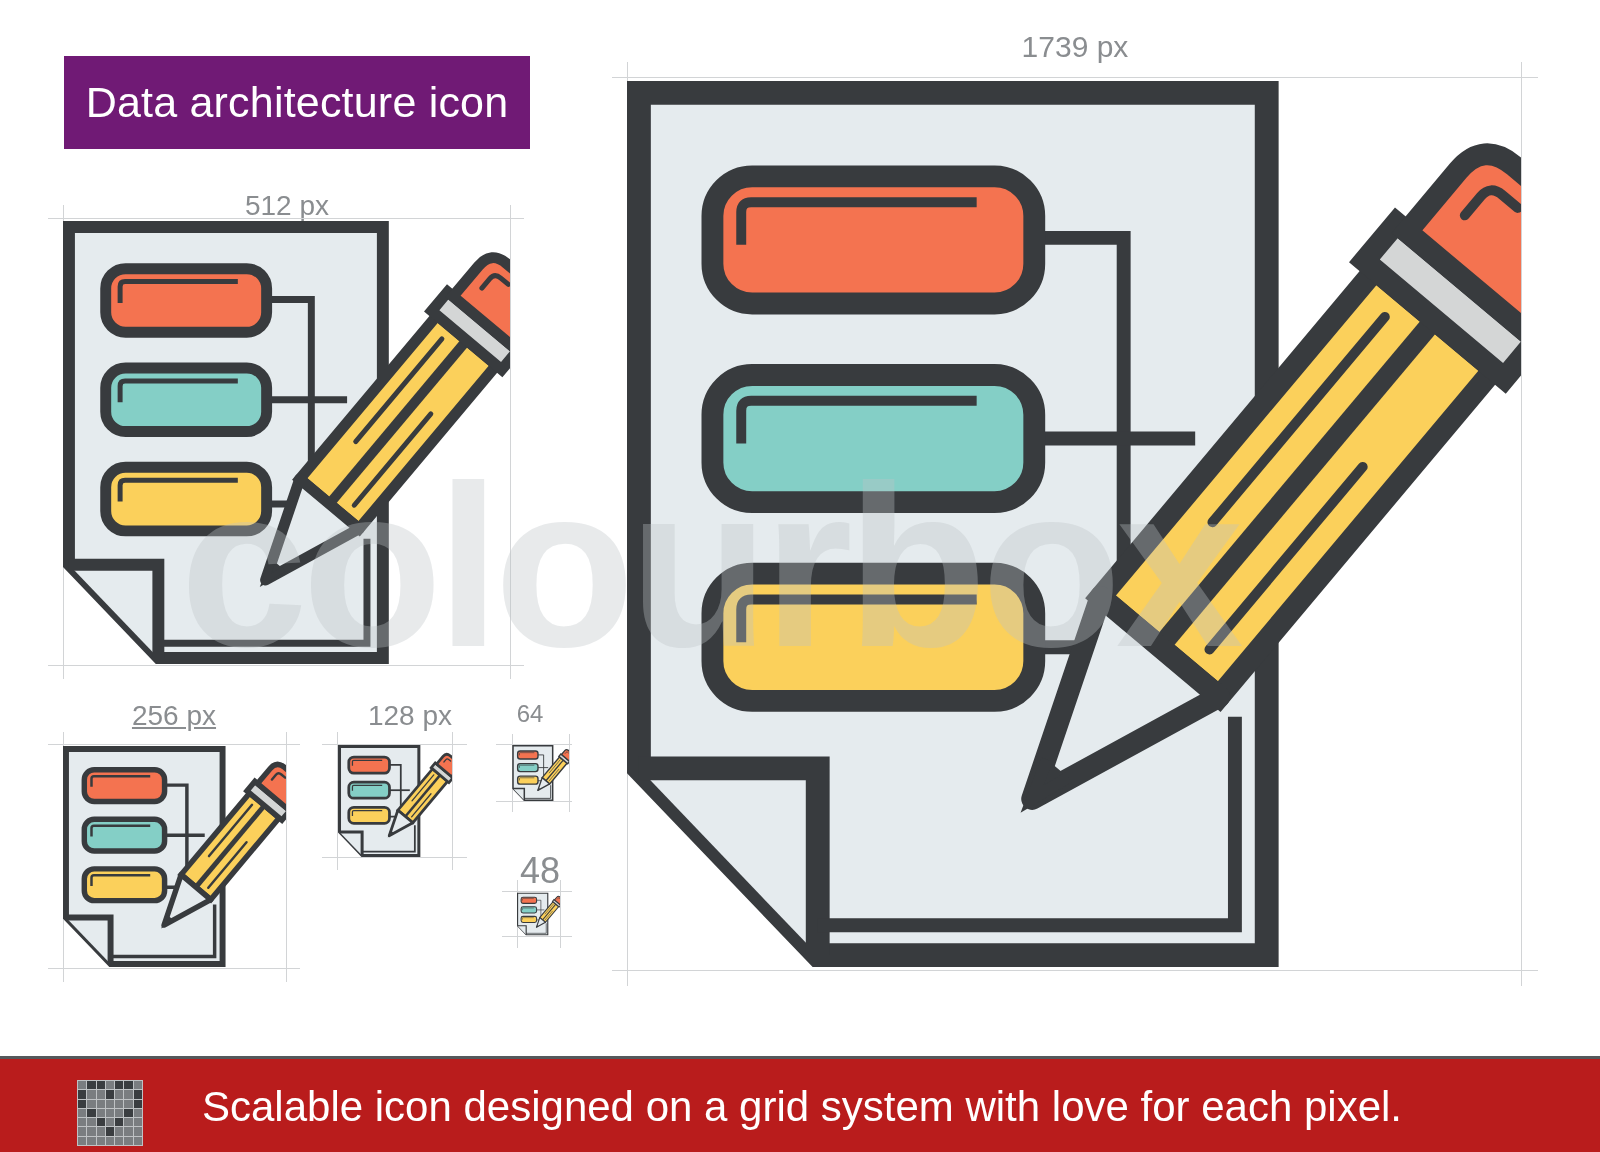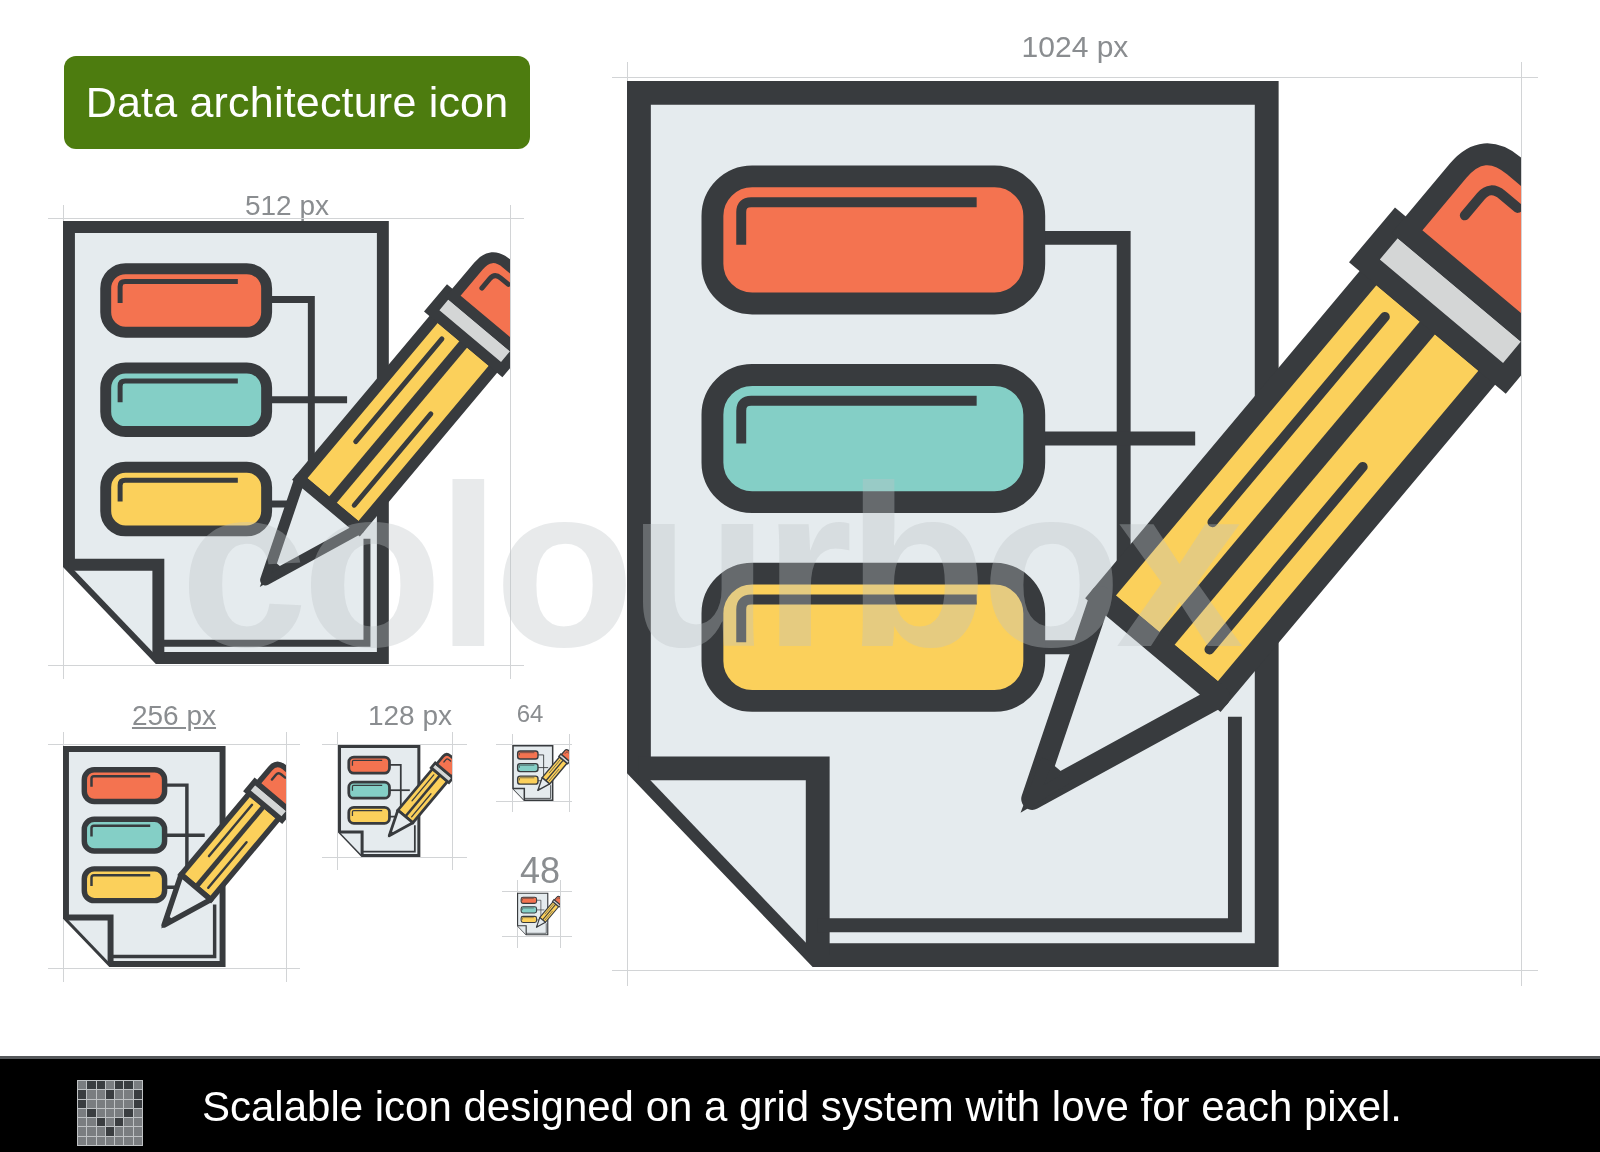--- a/index.html
+++ b/index.html
@@ -1,28 +1,28 @@
 <!DOCTYPE html>
 <html><head>
 <meta charset="utf-8">
 <style>
   html, body { margin:0; padding:0; background:#ffffff; }
   body { width:1600px; height:1152px; position:relative; overflow:hidden;
          font-family:"Liberation Sans", sans-serif; }
   .title-box { position:absolute; left:64px; top:56px; width:466px; height:93px;
-               background:#4d7c0f; color:#ffffff; display:flex; align-items:center;
-               justify-content:center; font-size:43px; font-weight:300; letter-spacing:0.2px;border-radius:12px; }
+               background:#701a75; color:#ffffff; display:flex; align-items:center;
+               justify-content:center; font-size:43px; font-weight:300; letter-spacing:0.2px; }
   .size-label { position:absolute; color:#8a8d90; font-weight:300; text-align:center; }
   .frame { position:absolute; }
   .frame .hl, .frame .vl { position:absolute; background:#d2d4d6; }
   .icon { position:absolute; }
   .watermark { position:absolute; left:180px; top:434px; font-size:230px; font-weight:700;
                color:rgba(190,194,198,0.35); letter-spacing:-6px; pointer-events:none;
                font-family:Liberation Sans, sans-serif; }
-  .footer { position:absolute; left:0; top:1056px; width:1600px; height:96px; background:#000000;
+  .footer { position:absolute; left:0; top:1056px; width:1600px; height:96px; background:#b91c1c;
             border-top:3px solid #55585b; box-sizing:border-box; }
   .grid-icon { position:absolute; left:77px; top:21px; width:66px; height:66px;
                border:1px solid #bfc2c4; display:grid; grid-template-columns:repeat(7,1fr);
                grid-template-rows:repeat(7,1fr); gap:1px; background:#bfc2c4; box-sizing:border-box; }
   .grid-icon span { background:#7a7d80; }
   .grid-icon span.d { background:#3a3d40; }
   .footer-text { position:absolute; left:202px; top:0; height:96px; display:flex; align-items:center;
                  color:#ffffff; font-size:42px; font-weight:300; }
 </style>
 </head>
@@ -64,21 +64,21 @@
 
         <path d="M-78 -350 V-430 Q-78 -470 -38 -470 H38 Q78 -470 78 -430 V-350 Z" fill="#f47350" stroke="#383b3e" stroke-width="22"></path>
         <path d="M-44 -400 V-425 Q-44 -440 -28 -440 H-8" fill="none" stroke="#383b3e" stroke-width="10" stroke-linecap="round"></path>
       </g>
     </symbol>
   </defs>
 </svg>
 
 <div class="title-box">Data architecture icon</div>
 
-<div class="size-label" style="left:1000px; top:30px; width:150px; font-size:30px;">1024 px</div>
+<div class="size-label" style="left:1000px; top:30px; width:150px; font-size:30px;">1739 px</div>
 <div class="frame">
   <div class="hl" style="left:612px; top:77px; width:926px; height:1px;"></div>
   <div class="hl" style="left:612px; top:970px; width:926px; height:1px;"></div>
   <div class="vl" style="left:627px; top:62px; width:1px; height:924px;"></div>
   <div class="vl" style="left:1521px; top:62px; width:1px; height:924px;"></div>
 </div>
 <svg class="icon" style="left:627px; top:78px;" width="894" height="892">
     <use href="#data-arch"></use>
   </svg>
 

